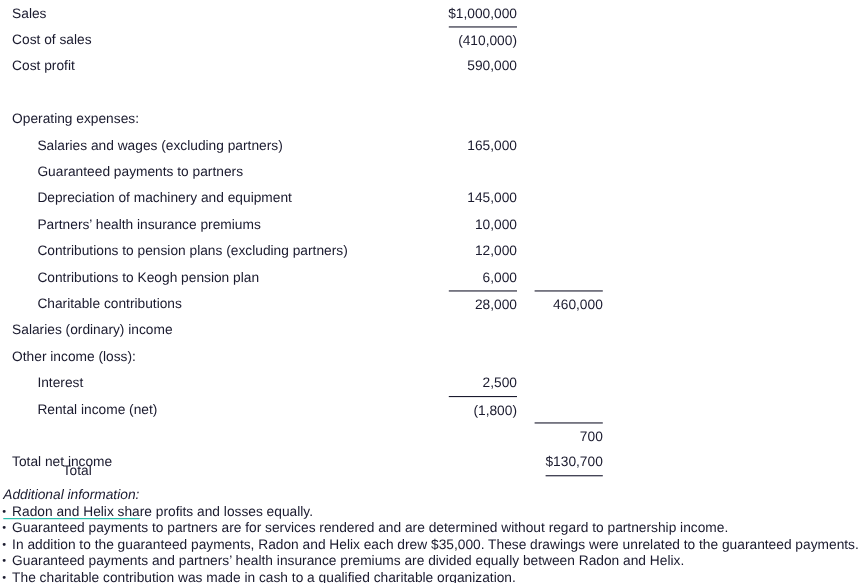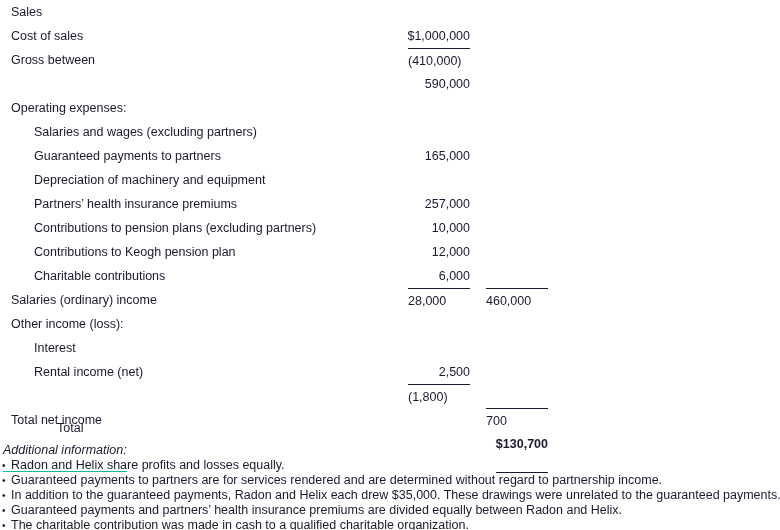--- a/index.html
+++ b/index.html
@@ -41,47 +41,45 @@
   .lvl0 { left: 11px; }
   .lvl1 { left: 34px; }
   .lvl2 { left: 57px; margin-top: 32px; }
 
   
   .amt {
     position: absolute;
     top: 0;
     line-height: 24px;
     text-align: right;
-    margin-top: 24px;
   }
   .col1 {
     left: 340px;
     width: 130px;     
     padding-right: 2px;
   }
   .col2 {
     left: 420px;
     width: 128px;     
     padding-right: 2px;
   }
   
   .ruleline {
     display: inline-block;
     border-top: 1px solid #1a1a2e;
     padding-top: 0px;
     min-width: 62px;
-    text-align: left;
+    text-align: right;
     box-sizing: border-box;
   }
   .underline-single {
     display: inline-block;
     border-bottom: 1px solid #1a1a2e;
-    padding-bottom: 16px;
+    padding-bottom: 0px;
     text-align: left;
-    font-weight: bold;
   }
 
   
   #additional {
     position: absolute;
     left: 0;
     top: 443px;
     width: 780px;
   }
   #additional .heading {
@@ -119,37 +117,37 @@
 <div id="statement">
     <div class="row">
       <div class="label lvl0">Sales</div>
       <div class="amt col1">$1,000,000</div>
     </div>
     <div class="row">
       <div class="label lvl0">Cost of sales</div>
       <div class="amt col1"><span class="ruleline">(410,000)</span></div>
     </div>
     <div class="row">
-      <div class="label lvl0">Gross between</div>
+      <div class="label lvl0">Cost profit</div>
       <div class="amt col1">590,000</div>
     </div>
     <div class="row spacer"></div>
     <div class="row">
       <div class="label lvl0">Operating expenses:</div>
     </div>
     <div class="row">
       <div class="label lvl1">Salaries and wages (excluding partners)</div>
       <div class="amt col1">165,000</div>
     </div>
     <div class="row">
       <div class="label lvl1">Guaranteed payments to partners</div>
     </div>
     <div class="row">
       <div class="label lvl1">Depreciation of machinery and equipment</div>
-      <div class="amt col1">257,000</div>
+      <div class="amt col1">145,000</div>
     </div>
     <div class="row">
       <div class="label lvl1">Partners’ health insurance premiums</div>
       <div class="amt col1">10,000</div>
     </div>
     <div class="row">
       <div class="label lvl1">Contributions to pension plans (excluding partners)</div>
       <div class="amt col1">12,000</div>
     </div>
     <div class="row">

